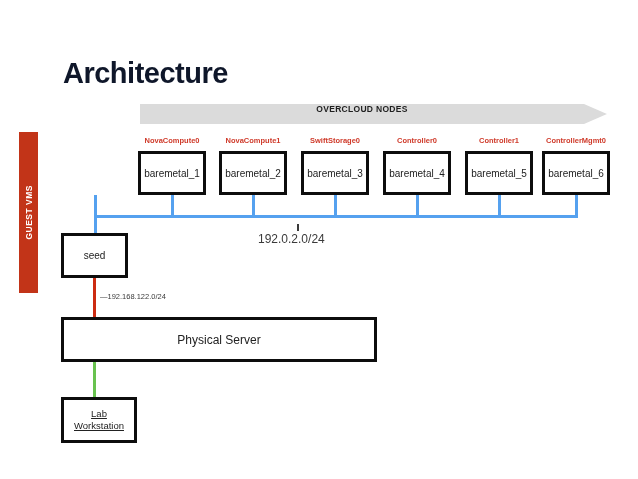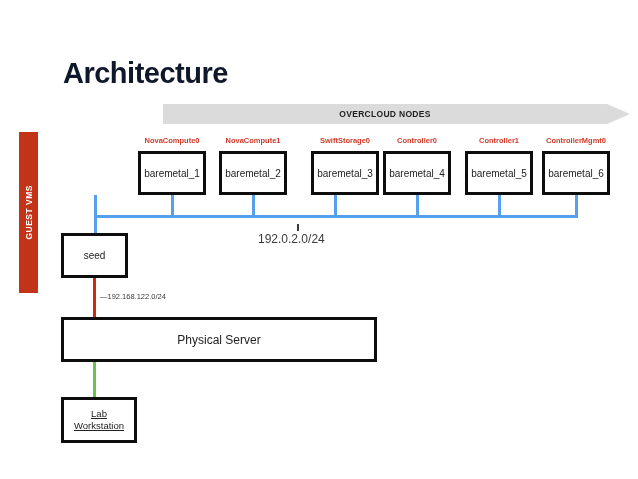--- a/index.html
+++ b/index.html
@@ -13,23 +13,23 @@
   .title {
     position:absolute; left:47px; top:57px;
     font-size:29px; font-weight:bold; color:#0f172a;
     letter-spacing:-0.5px; line-height:32px;margin-left:16px;
   }
   .banner {
     position:absolute; left:140px; top:104px;
     width:467px; height:20px;
     background:#dbdbdb;
     clip-path:polygon(0 0, calc(100% - 23px) 0, 100% 50%, calc(100% - 23px) 100%, 0 100%);
-    display:flex; align-items:center; justify-content:center;
+    display:flex; justify-content:center;
     padding-right:23px; box-sizing:border-box;
-    font-size:8.5px; font-weight:bold; color:#1f1f1f; letter-spacing:0.3px;margin-left:23px;
+    font-size:8.5px; font-weight:bold; color:#1f1f1f; letter-spacing:0.3px;
   }
   .guest-bar {
     position:absolute; left:19px; top:132px;
     width:19px; height:161px;
     background:#c23418;
     display:flex; align-items:center; justify-content:center;
   }
   .guest-bar span {
     writing-mode:vertical-rl; transform:rotate(180deg);
     font-size:8.5px; font-weight:bold; color:#ffffff; letter-spacing:0.5px;
@@ -82,21 +82,21 @@
   </div>
 
   <div class="node" style="left:138px">
     <div class="role">NovaCompute0</div>
     <div class="box">baremetal_1</div>
   </div>
   <div class="node" style="left:219px">
     <div class="role">NovaCompute1</div>
     <div class="box">baremetal_2</div>
   </div>
-  <div class="node" style="left:311px">
+  <div class="node" style="left:301px">
     <div class="role">SwiftStorage0</div>
     <div class="box">baremetal_3</div>
   </div>
   <div class="node" style="left:383px">
     <div class="role">Controller0</div>
     <div class="box">baremetal_4</div>
   </div>
   <div class="node" style="left:465px">
     <div class="role">Controller1</div>
     <div class="box">baremetal_5</div>

